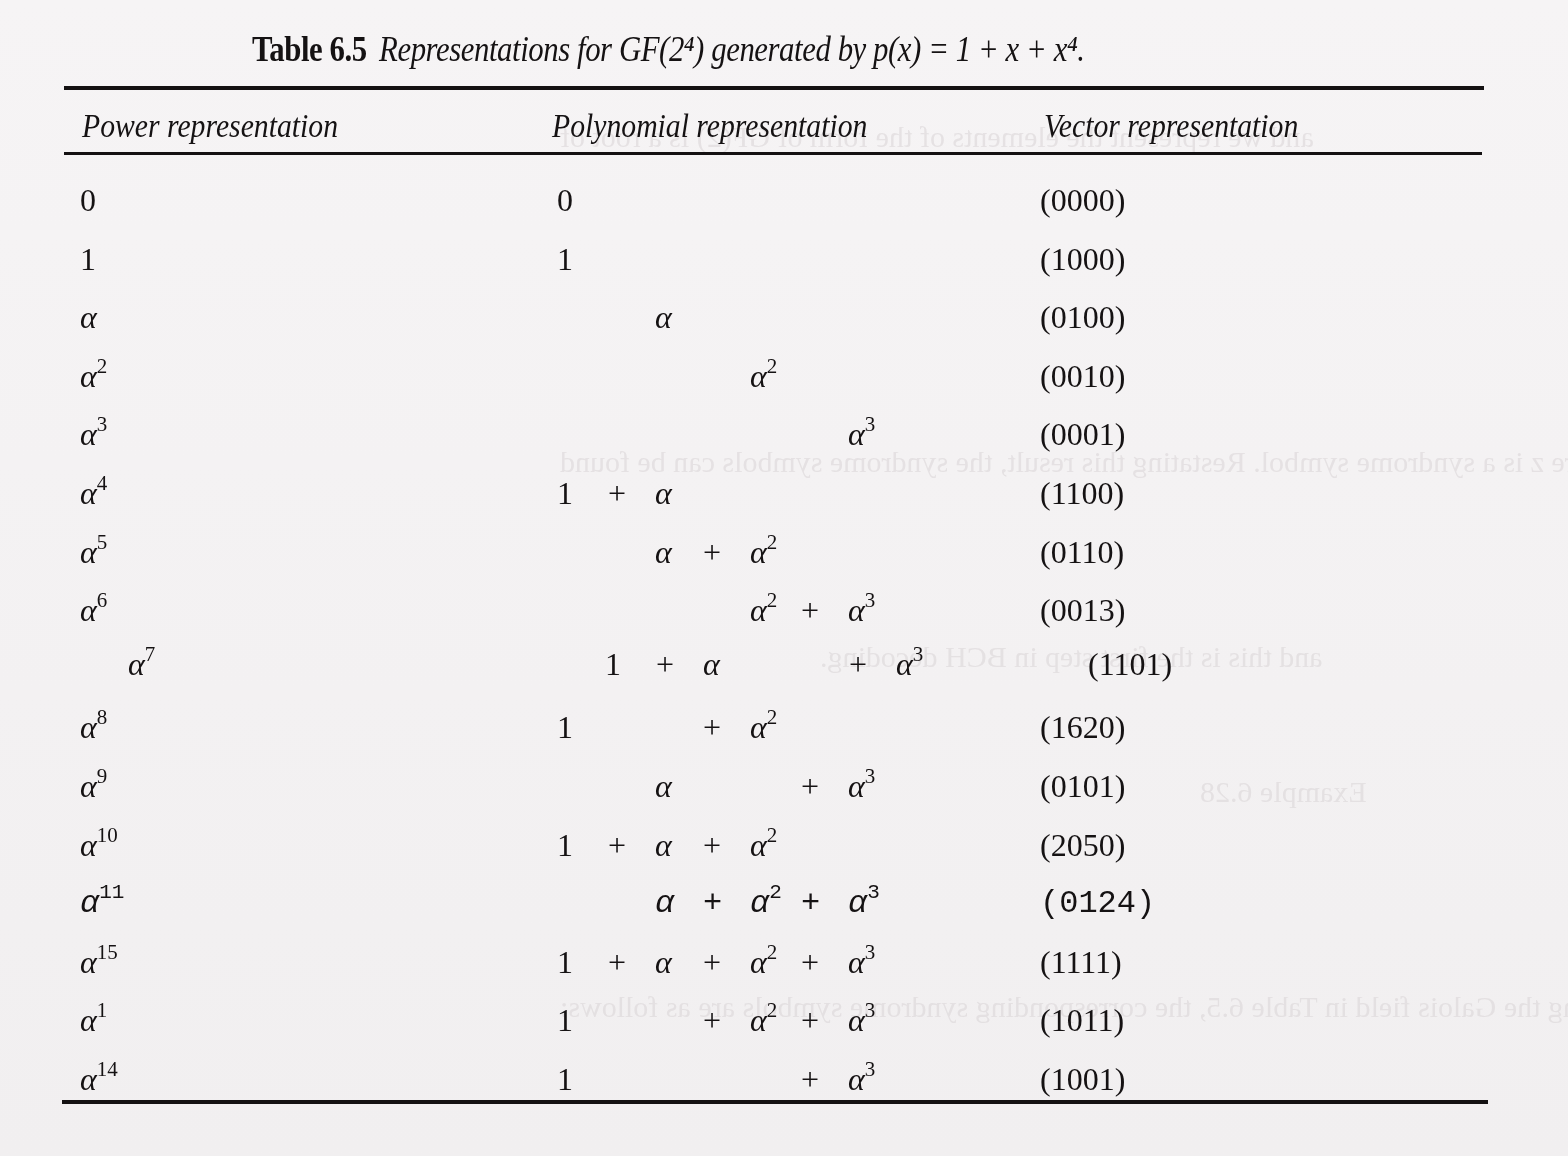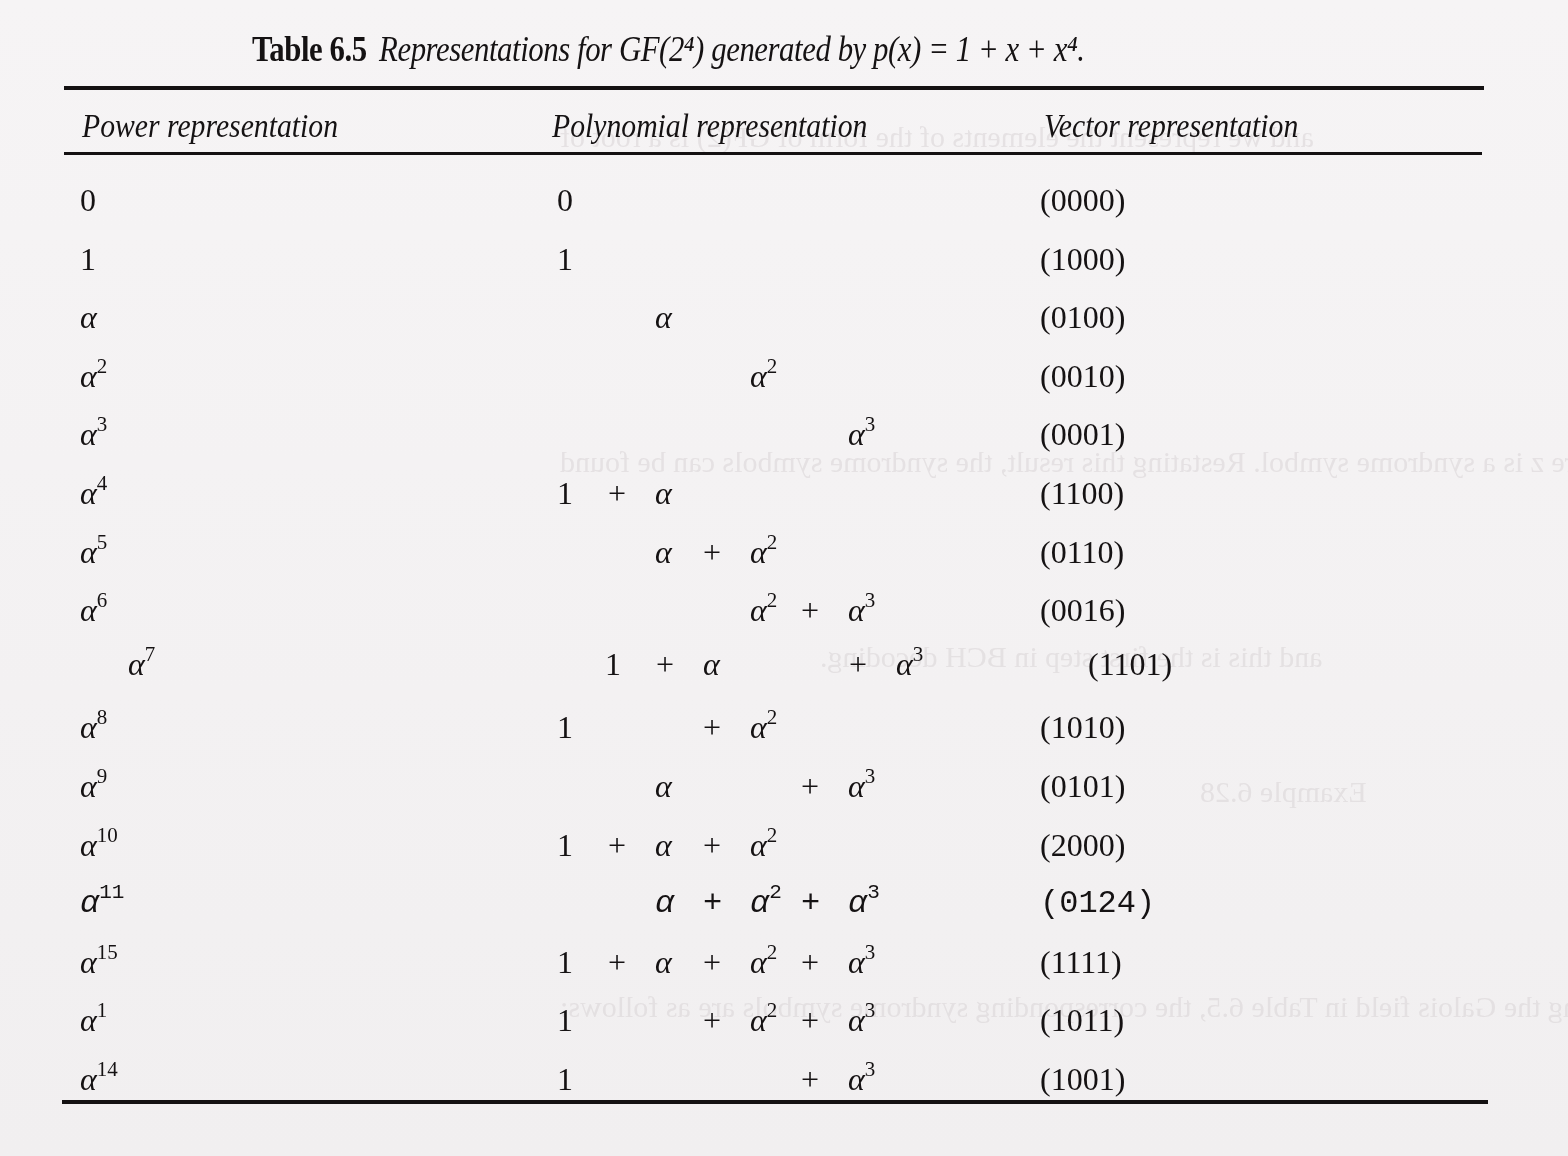--- a/index.html
+++ b/index.html
@@ -110,53 +110,53 @@
         <span class="cell c2"><span class="term">α</span></span>
         <span class="cell c3"><span class="term">α<sup>2</sup></span></span>
         <span class="cell plus p2">+</span>
         <span class="cell vec">(0110)</span>
       </div>
       <div class="row" style="top: 592.2px; text-align: right;">
         <span class="cell pow">α<sup>6</sup></span>
         <span class="cell c3"><span class="term">α<sup>2</sup></span></span>
         <span class="cell c4"><span class="term">α<sup>3</sup></span></span>
         <span class="cell plus p3">+</span>
-        <span class="cell vec">(0016)</span>
+        <span class="cell vec">(0013)</span>
       </div>
       <div class="row" style="top: 646px; margin-left: 48px;">
         <span class="cell pow">α<sup>7</sup></span>
         <span class="cell c1"><span class="term one">1</span></span>
         <span class="cell c2"><span class="term">α</span></span>
         <span class="cell c4"><span class="term">α<sup>3</sup></span></span>
         <span class="cell plus p1">+</span>
         <span class="cell plus p3">+</span>
         <span class="cell vec">(1101)</span>
       </div>
       <div class="row" style="top: 709.4px;">
         <span class="cell pow">α<sup>8</sup></span>
         <span class="cell c1"><span class="term one">1</span></span>
         <span class="cell c3"><span class="term">α<sup>2</sup></span></span>
         <span class="cell plus p2">+</span>
-        <span class="cell vec">(1010)</span>
+        <span class="cell vec">(1620)</span>
       </div>
       <div class="row" style="top: 768px;">
         <span class="cell pow">α<sup>9</sup></span>
         <span class="cell c2"><span class="term">α</span></span>
         <span class="cell c4"><span class="term">α<sup>3</sup></span></span>
         <span class="cell plus p3">+</span>
         <span class="cell vec">(0101)</span>
       </div>
       <div class="row" style="top: 826.6px;">
         <span class="cell pow">α<sup>10</sup></span>
         <span class="cell c1"><span class="term one">1</span></span>
         <span class="cell c2"><span class="term">α</span></span>
         <span class="cell c3"><span class="term">α<sup>2</sup></span></span>
         <span class="cell plus p1">+</span>
         <span class="cell plus p2">+</span>
-        <span class="cell vec">(2000)</span>
+        <span class="cell vec">(2050)</span>
       </div>
       <div class="row" style="top: 885.2px; font-family: Liberation Mono, monospace;">
         <span class="cell pow">α<sup>11</sup></span>
         <span class="cell c2"><span class="term">α</span></span>
         <span class="cell c3"><span class="term">α<sup>2</sup></span></span>
         <span class="cell c4"><span class="term">α<sup>3</sup></span></span>
         <span class="cell plus p2">+</span>
         <span class="cell plus p3">+</span>
         <span class="cell vec">(0124)</span>
       </div>

